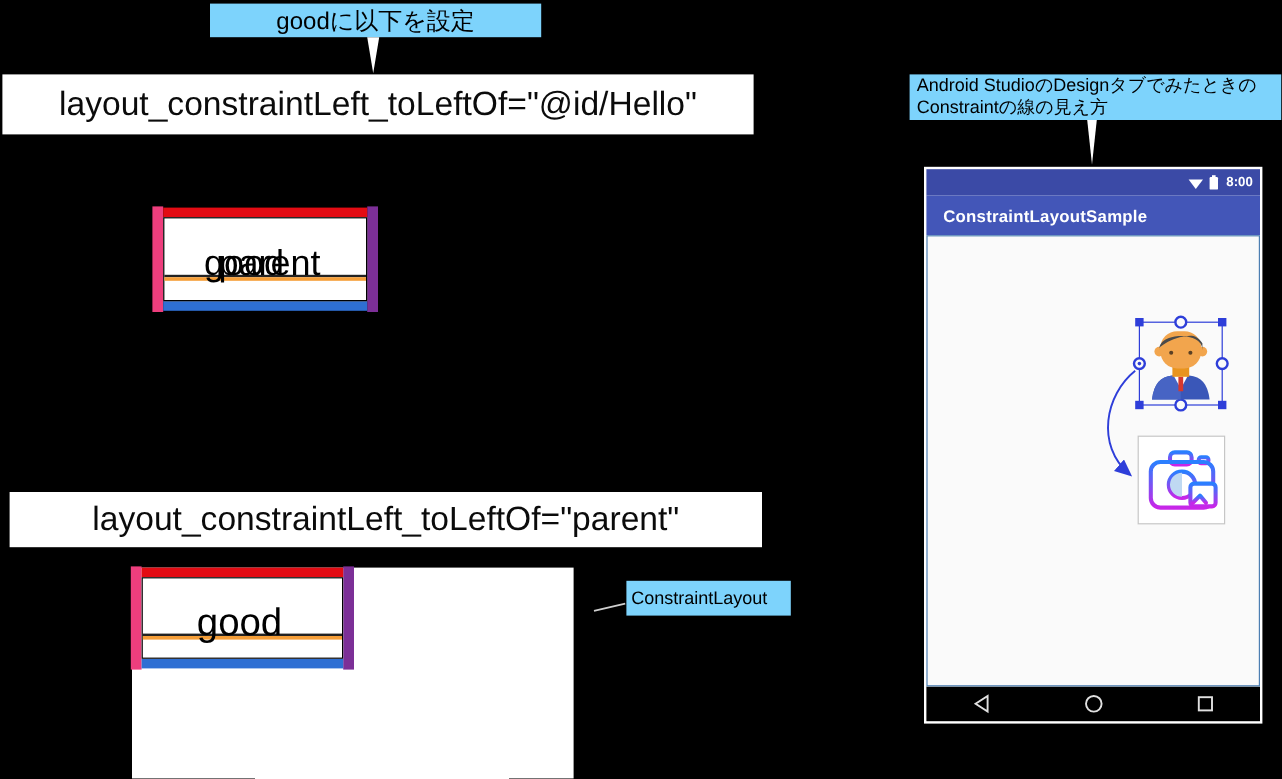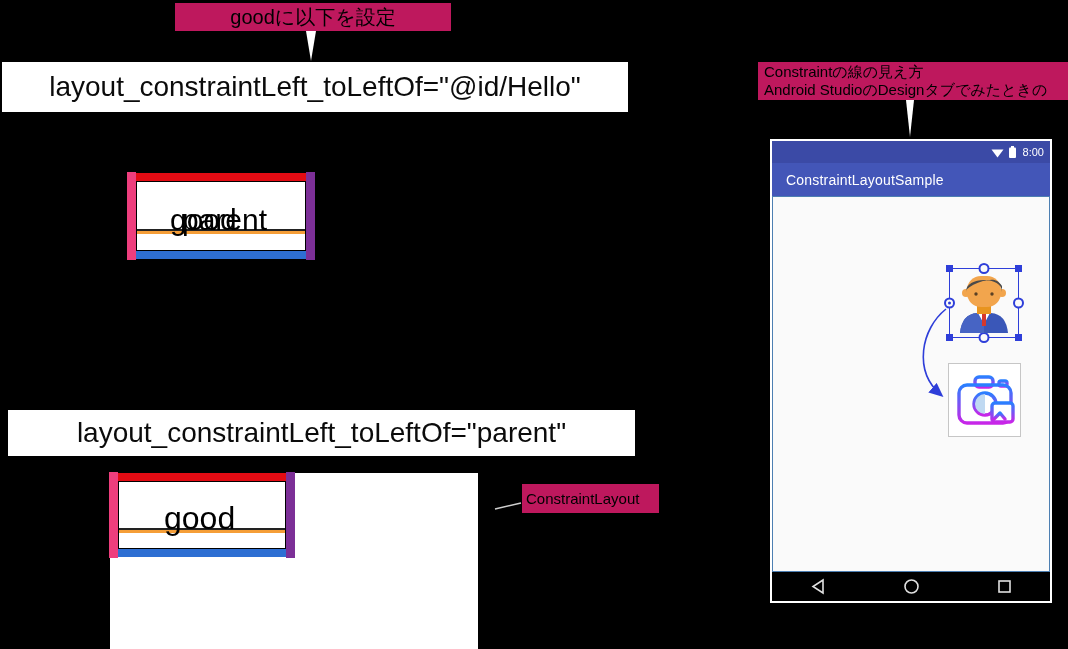--- a/index.html
+++ b/index.html
@@ -1,20 +1,20 @@
 <!DOCTYPE html>
 <html style="--anchor-pink: #EE3E7D; --anchor-red: #E30B13; --anchor-purple: #7C2F97; --anchor-blue: #2E6FD3; --baseline-orange: #F59E38; --selection-blue: #2E3ED9; --status-bar: #3B4AA6; --app-bar: #4356B8;"><head>
 <meta charset="utf-8">
 <style>
   html,body{margin:0;padding:0;background:#000;}
   .canvas{position:relative;width:1068px;height:649px;background:#000;overflow:hidden;
           font-family:"Liberation Sans",sans-serif;color:#000;}
 
   
-  .callout{position:absolute;background:#be185d;color:#000;box-sizing:border-box;}
+  .callout{position:absolute;background:#7dd3fc;color:#000;box-sizing:border-box;}
   .callout-top{left:175px;top:3px;width:276px;height:28px;font-size:20px;
                display:flex;align-items:center;justify-content:center;}
   .pointer{position:absolute;width:0;height:0;}
   .pointer-top{left:306px;top:31px;border-left:5px solid transparent;
                border-right:5px solid transparent;border-top:30px solid #fff;}
   .note-box{left:758px;top:62px;width:310px;height:38px;font-size:15px;line-height:18px;
             padding:1px 0 0 6px;}
   .pointer-note{left:906px;top:100px;border-left:4px solid transparent;
                 border-right:4px solid transparent;border-top:37px solid #fff;}
   .cl-label{left:522px;top:484px;width:137px;height:29px;font-size:15px;
@@ -50,23 +50,23 @@
   .parent-rect{position:absolute;left:110px;top:473px;width:368px;height:176px;background:#fff;}
 
   
   .connector-layer{position:absolute;left:0;top:0;width:1068px;height:649px;pointer-events:none;}
 
   
   .phone{position:absolute;left:770px;top:139px;width:282px;height:464px;background:#fff;
          padding:2px;box-sizing:border-box;display:flex;flex-direction:column;}
   .status-bar{height:22px;background:var(--status-bar,#3B4AA6);display:flex;align-items:center;
               justify-content:flex-end;gap:4px;padding-right:6px;}
-  .status-time{color:#fff;font-size:11px;font-weight:normal;margin-left:2px;}
+  .status-time{color:#fff;font-size:11px;font-weight:bold;margin-left:2px;}
   .app-bar{height:33px;background:var(--app-bar,#4356B8);display:flex;align-items:center;
-           padding-left:14px;color:#fff;font-size:14px;font-weight:400;letter-spacing:.2px;text-align:right;}
+           padding-left:14px;color:#fff;font-size:14px;font-weight:700;letter-spacing:.2px;text-align:right;}
   .screen{position:relative;flex:1;background:#FAFAFA;border:1px solid #4D7FB2;box-sizing:border-box;}
   .nav-bar{height:29px;background:#000;display:flex;align-items:center;justify-content:space-around;}
 
   
   .selection{position:absolute;left:176px;top:71px;width:70px;height:70px;
              border:1px solid var(--selection-blue,#2E3ED9);box-sizing:border-box;}
   .handle{position:absolute;width:7px;height:7px;background:var(--selection-blue,#2E3ED9);}
   .h-tl{left:-4px;top:-4px;} .h-tr{right:-4px;top:-4px;}
   .h-bl{left:-4px;bottom:-4px;} .h-br{right:-4px;bottom:-4px;}
   .anchor{position:absolute;width:11px;height:11px;border:2px solid var(--selection-blue,#2E3ED9);
@@ -126,22 +126,22 @@
       <div class="baseline-orange"></div>
       <span class="widget-text t-good">good</span>
     </div>
   </div>
 
   <div class="callout cl-label">
     <span>ConstraintLayout</span>
   </div>
 
   <div class="callout note-box">
+    <div>Android StudioのDesignタブでみたときの</div>
     <div>Constraintの線の見え方</div>
-    <div>Android StudioのDesignタブでみたときの</div>
   </div>
   <div class="pointer pointer-note"></div>
 
   <svg class="connector-layer">
     <line x1="495" y1="509" x2="521" y2="503" stroke="#cfcfcf" stroke-width="1.5"></line>
   </svg>
 
   <div class="phone">
     <div class="status-bar">
       <svg width="13" height="11" viewBox="0 0 13 11">

